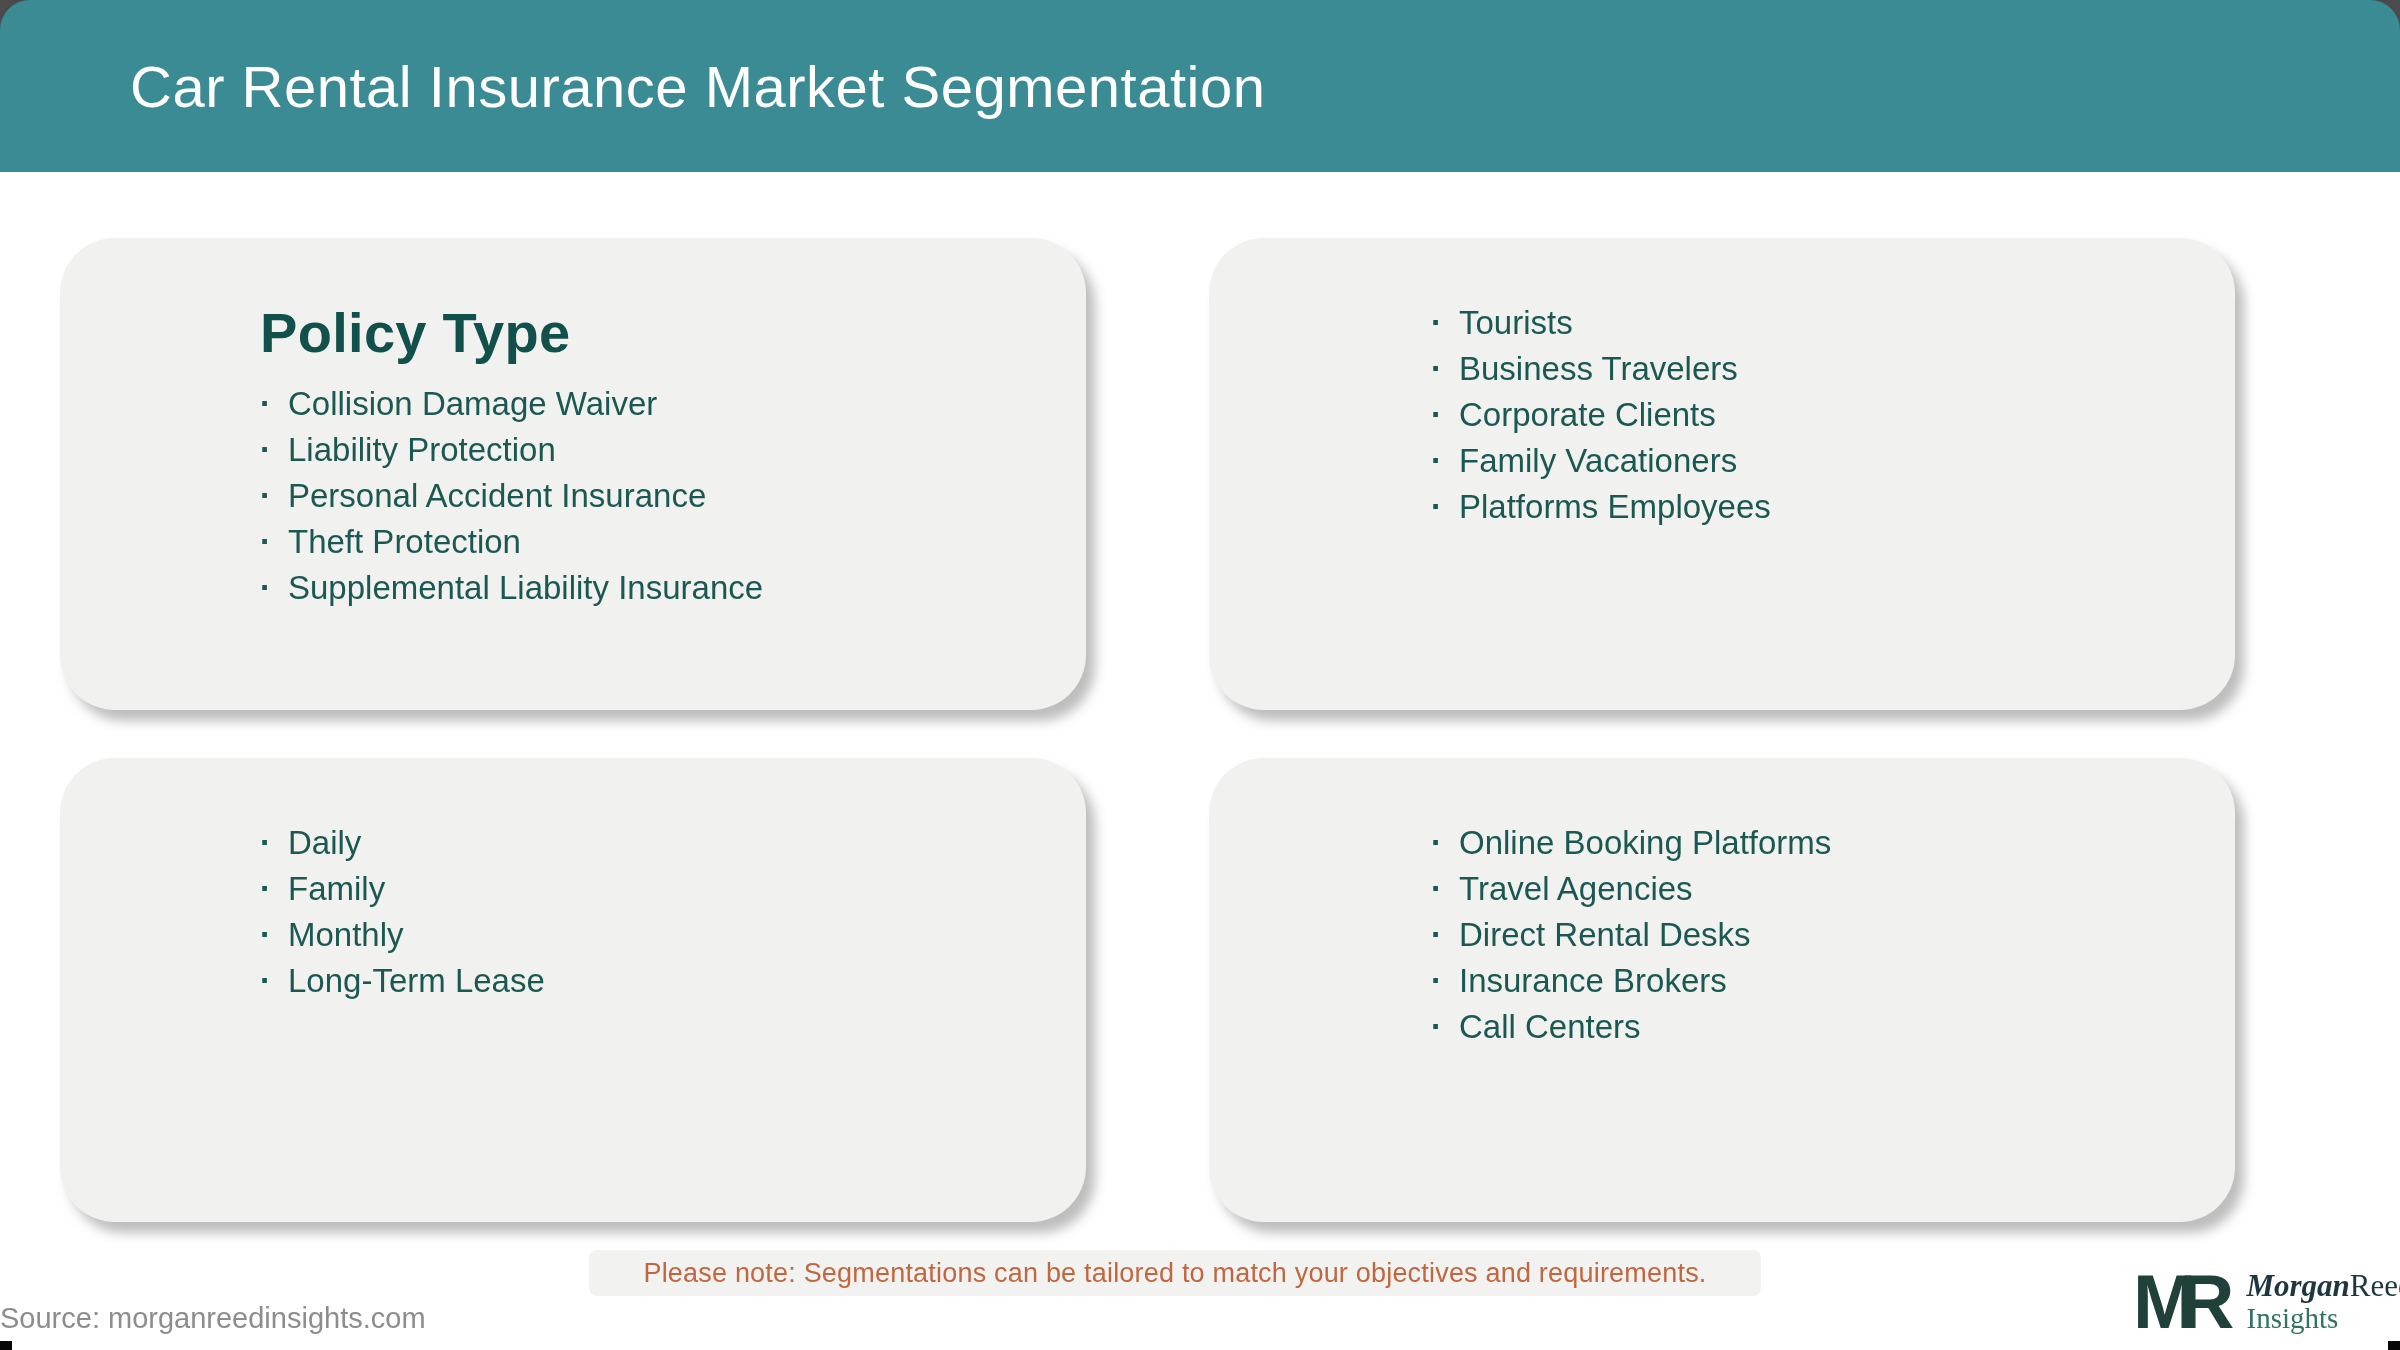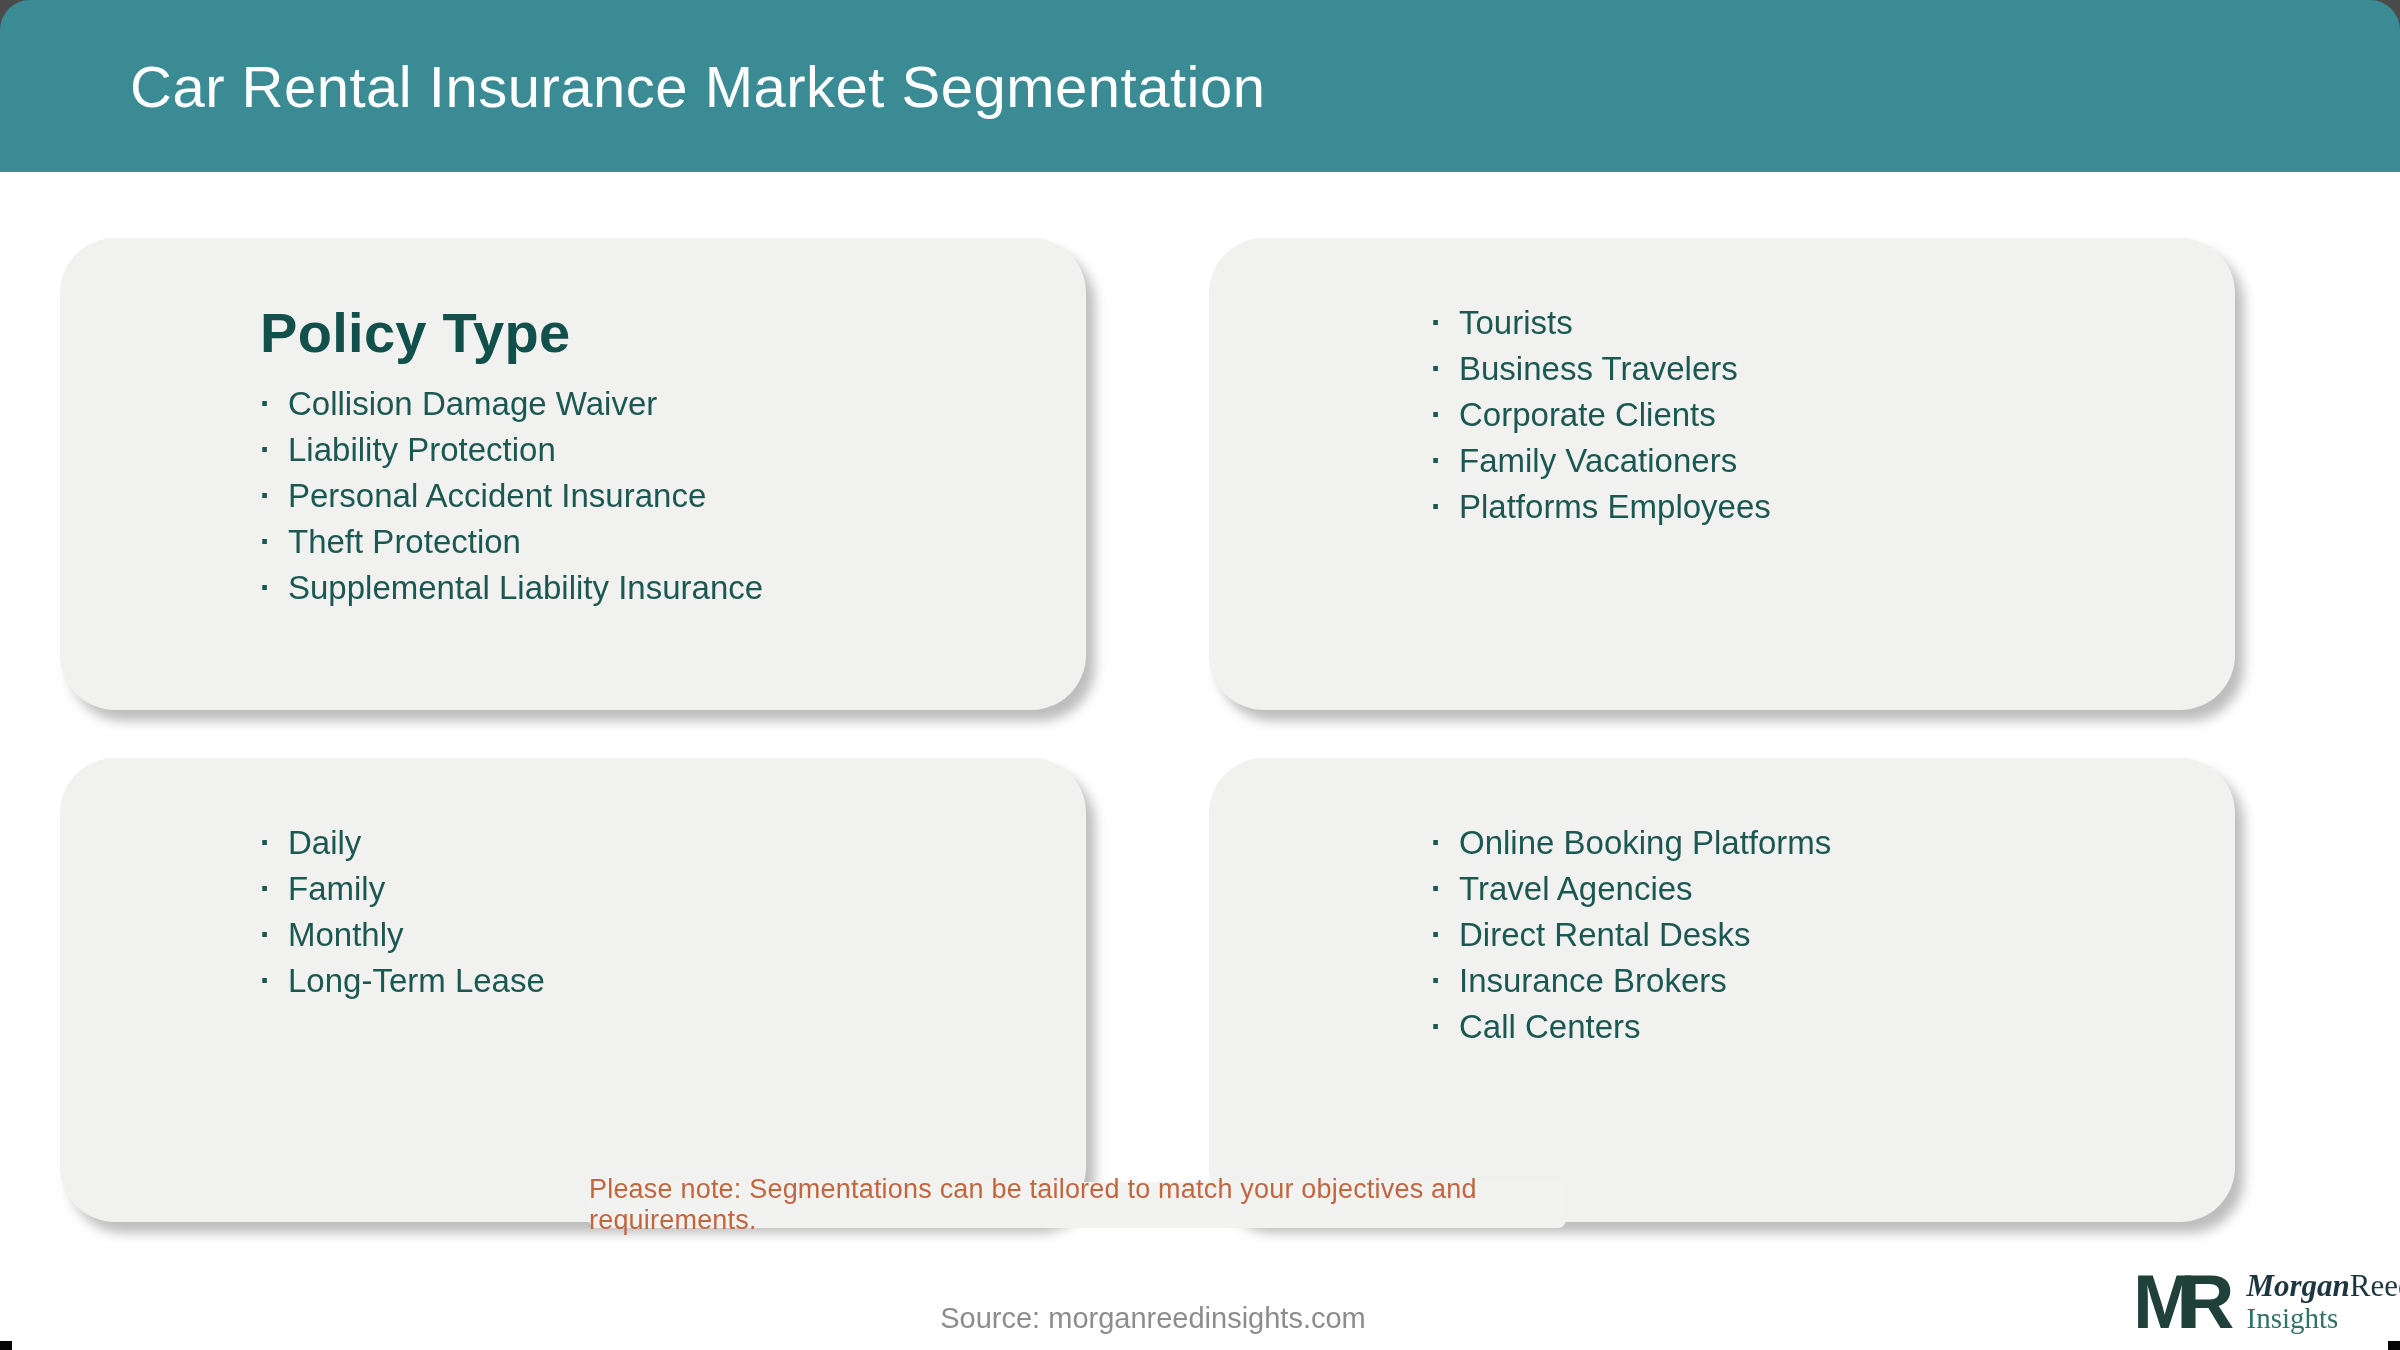--- a/index.html
+++ b/index.html
@@ -38,29 +38,29 @@
     margin:0 0 16px 0;font-size:56px;font-weight:700;color:#11504b;letter-spacing:0.3px;
   }
   .card-list{list-style:none;margin:0;padding:0;}
   .card-list li{
     display:flex;align-items:baseline;
     font-size:33px;color:#1b5852;line-height:46px;
   }
   .dot{width:28px;flex:0 0 28px;text-align:left;color:#1b5852;font-weight:700;}
 
   .note{
-    position:absolute;left:589px;top:1182px;width:977px;height:46px;
+    position:absolute;left:589px;top:1250px;width:1172px;height:46px;
     background:#f2f2f1;border-radius:8px;
     display:flex;align-items:center;justify-content:center;
   }
   .note span{font-size:27px;color:#c2663f;letter-spacing:0.2px;}
 
   .source{
     position:absolute;left:0;top:1302px;width:2306px;
-    text-align:center;font-size:29px;color:#8d8d8d;
+    font-size:29px;color:#8d8d8d;
   }
 
   .logo{
     position:absolute;left:2133px;top:1270px;
     display:flex;align-items:center;gap:12px;z-index:3;
   }
   .monogram{
     font-weight:800;font-size:76px;line-height:0.85;color:#20403a;
     display:flex;align-items:center;
   }

